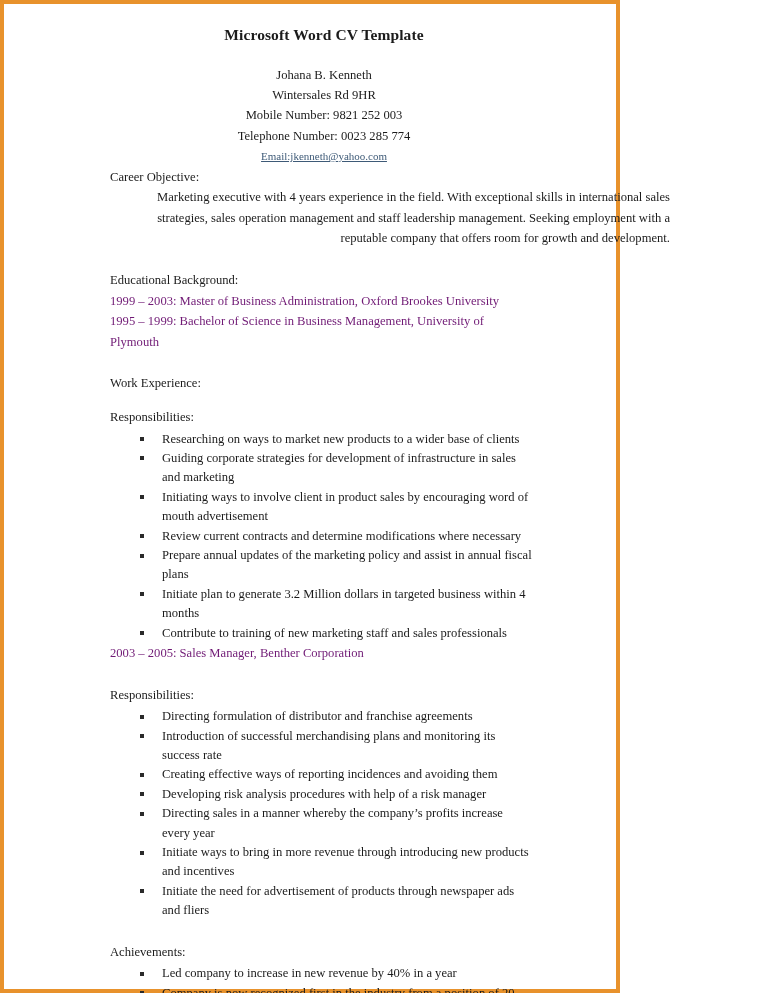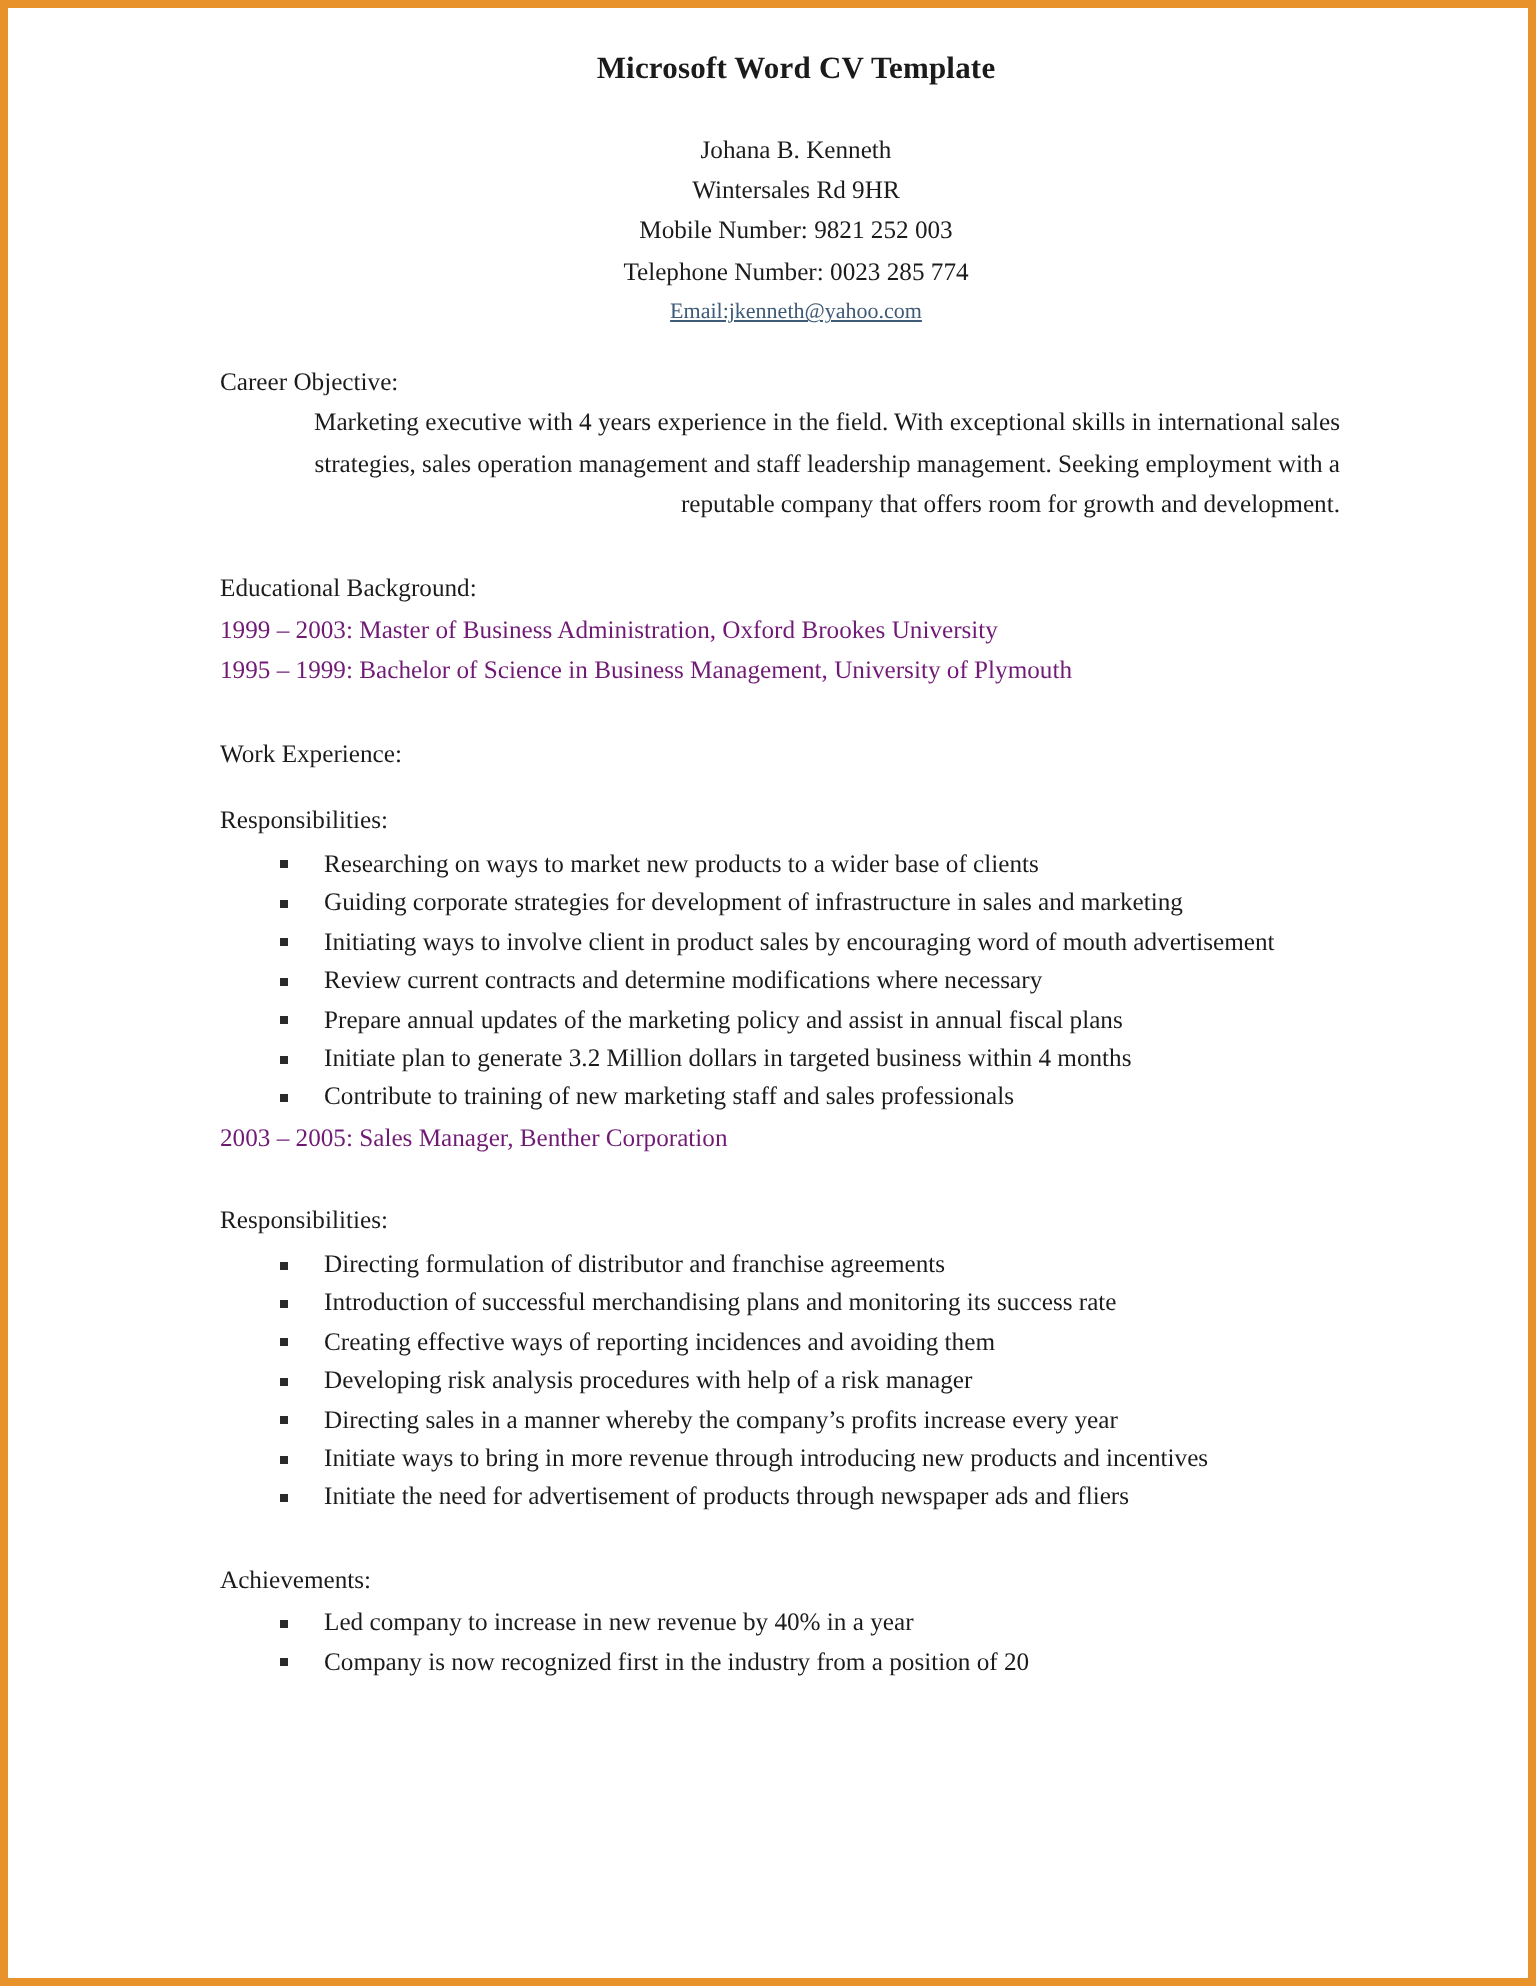--- a/index.html
+++ b/index.html
@@ -10,21 +10,21 @@
   body {
     width: 768px;
     height: 993px;
     font-family: "Liberation Serif", "DejaVu Serif", serif;
     color: #1b1b1b;
     overflow: hidden;
   }
 
   #page {
     position: relative;
-    width: 768px;
+    width: 620px;
     height: 993px;
     box-sizing: border-box;
     background: #ffffff;
     border: 4px solid #e8922c;
     padding: 0;
   }
 
   .sheet {
     position: absolute;
     left: 0;
@@ -42,21 +42,20 @@
     font-size: 15.5px;
     letter-spacing: 0.1px;
     margin: 0 0 20px 0;
     padding-left: 6px;
     line-height: 1.2;
   }
 
   .contact-block {
     text-align: center;
     padding-left: 6px;
-    margin-bottom: 14px;
   }
   .contact-line {
     font-size: 12.6px;
     line-height: 20.4px;
     color: #1b1b1b;
   }
   .email-link {
     font-size: 11px;
     line-height: 20.4px;
     color: #3e5a77;

